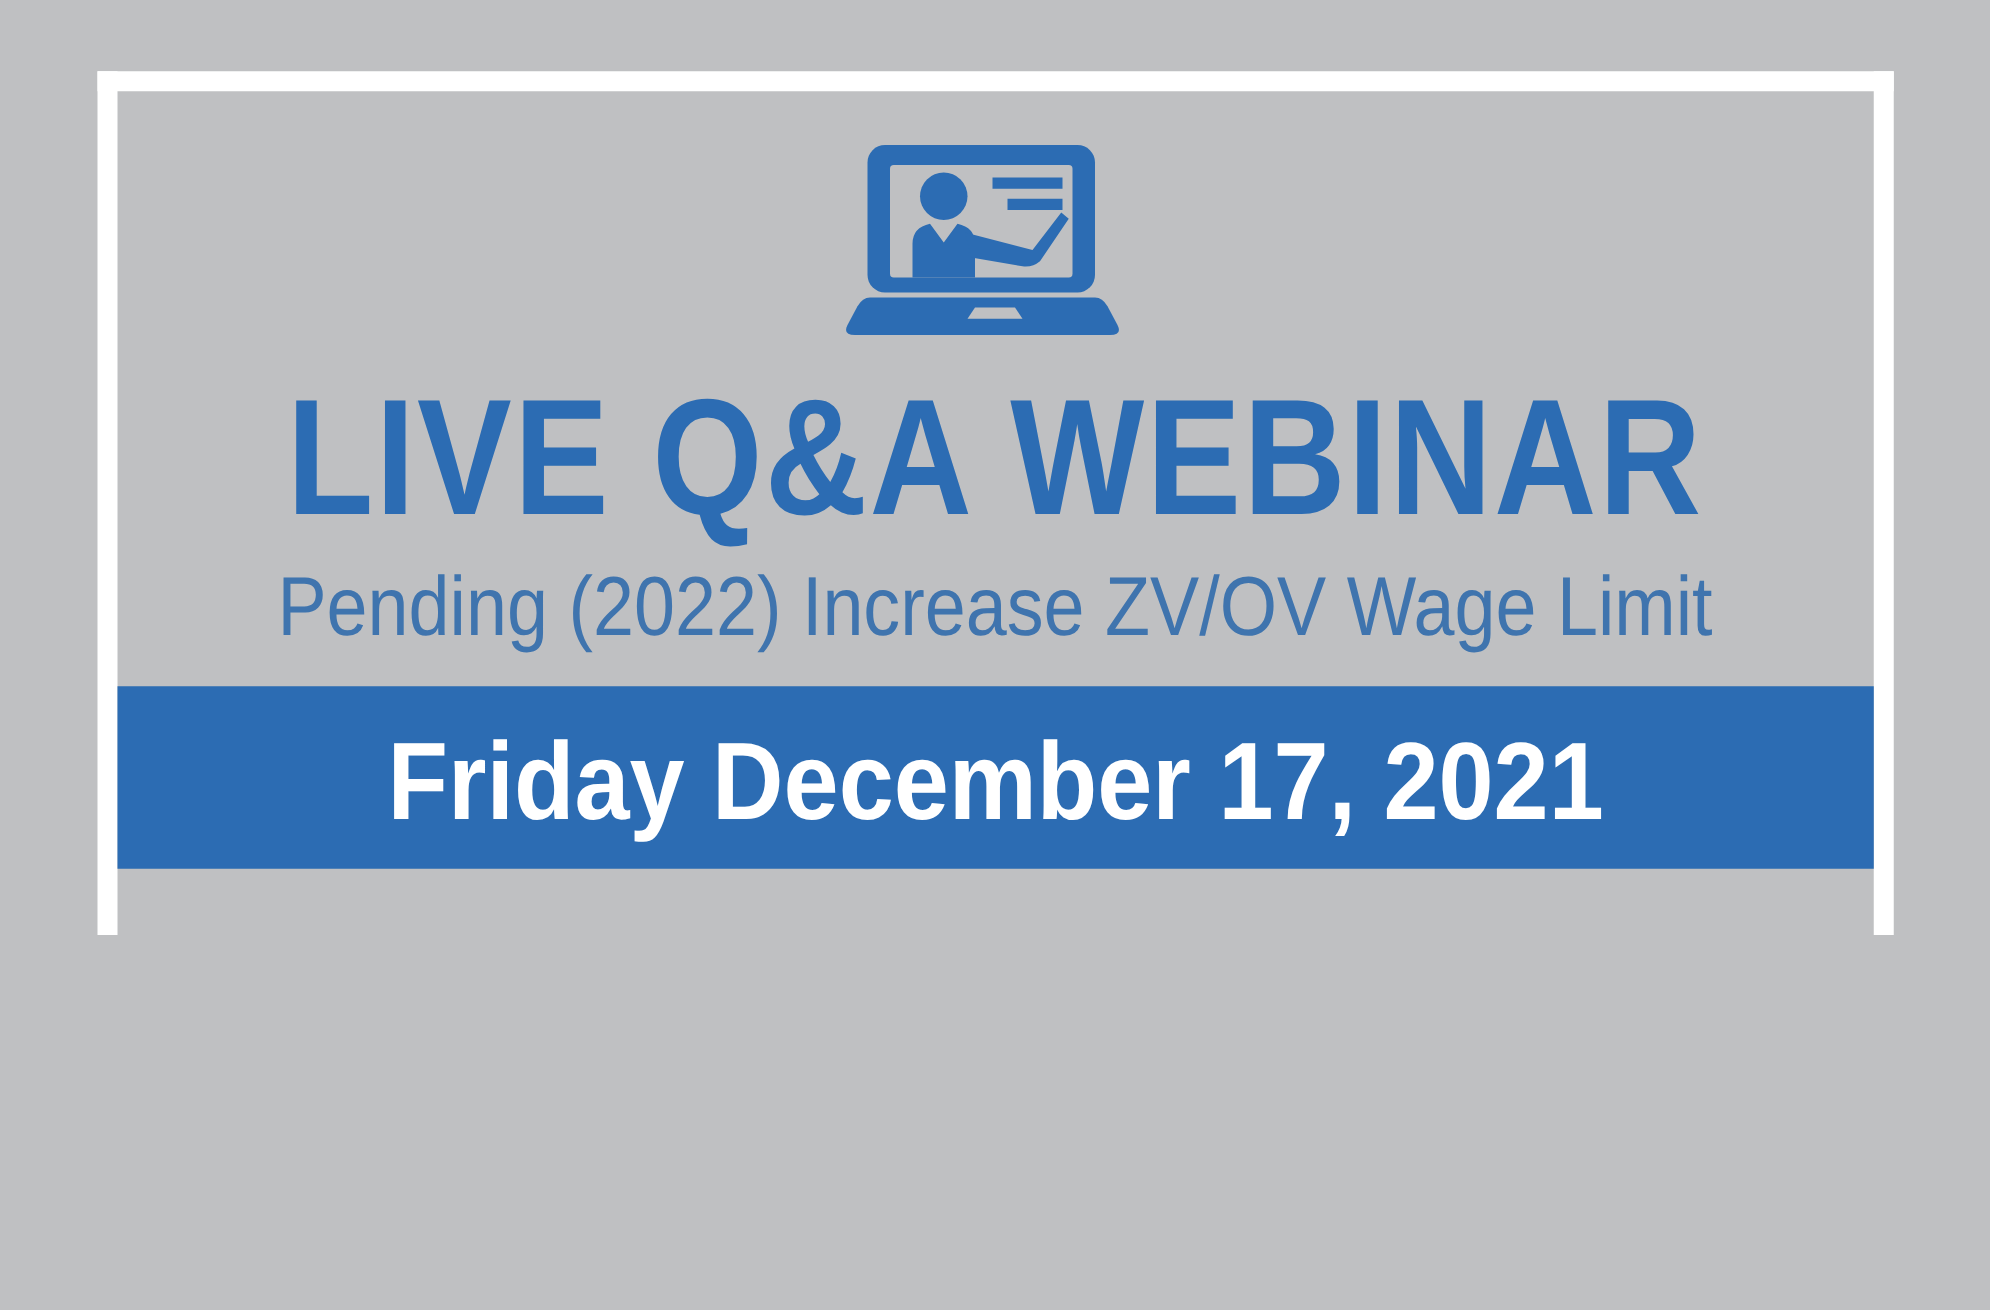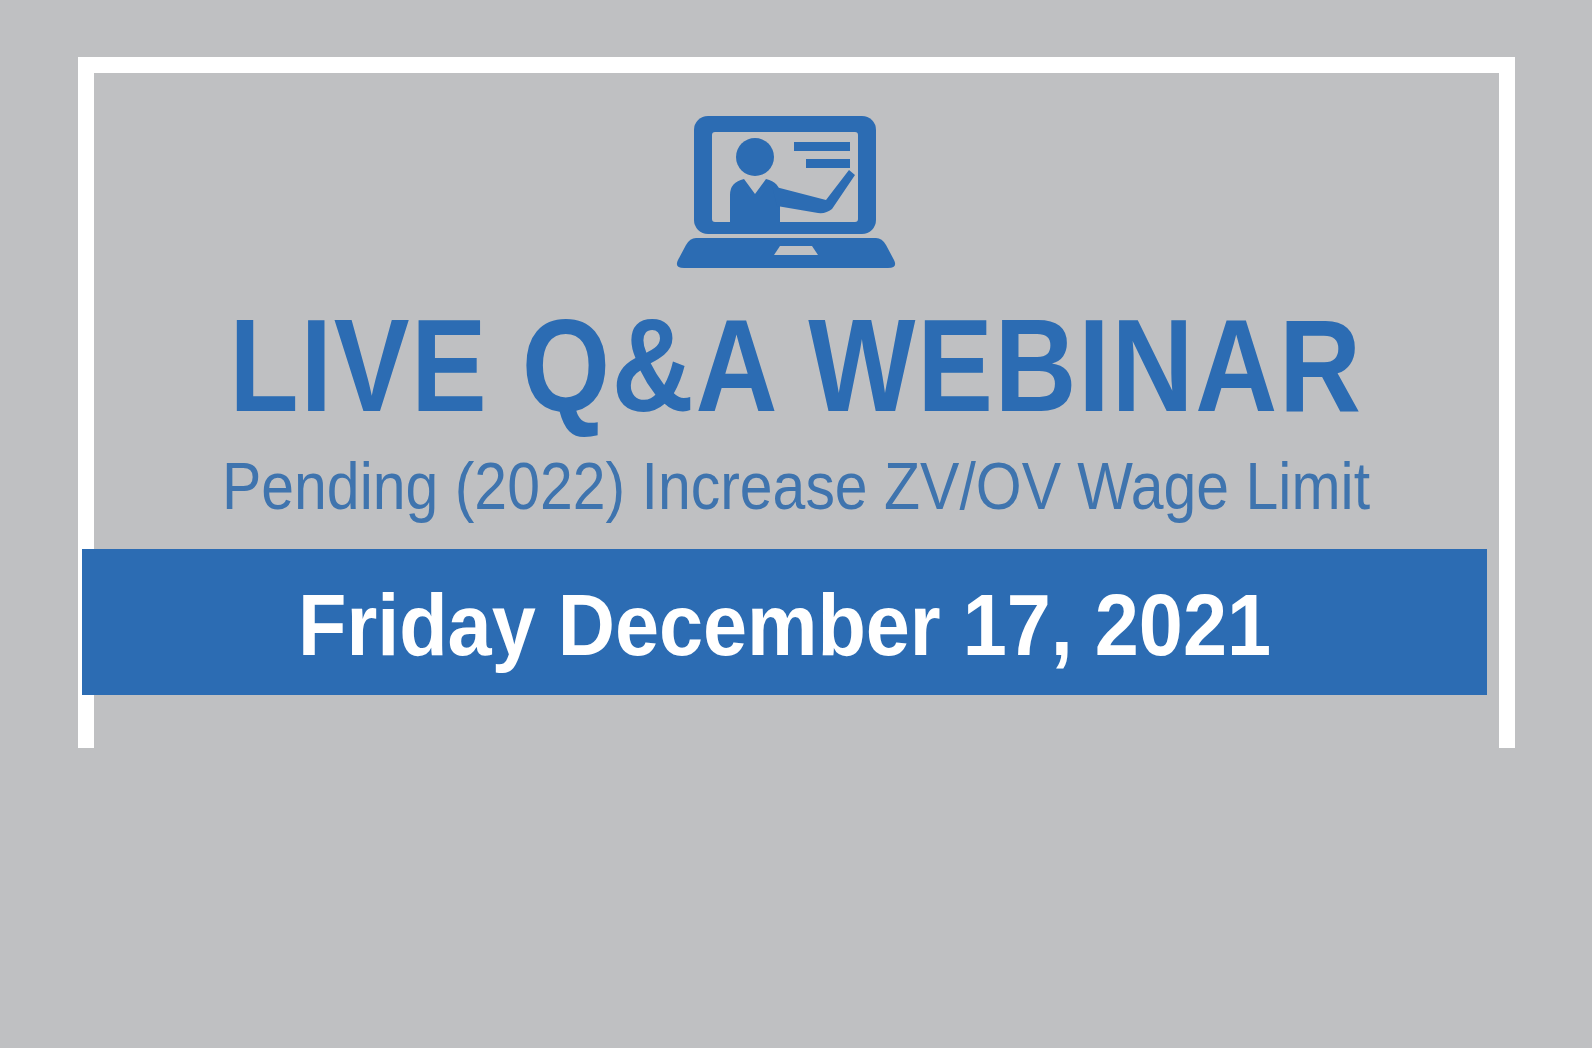--- a/index.html
+++ b/index.html
@@ -68,21 +68,21 @@
     font-size: 67px;
     line-height: 1.0;
     transform: scaleX(0.88);
     transform-origin: 50% 50%;
     white-space: nowrap;
   }
 
   
   .date-band {
     position: absolute;
-    left: 82px;
+    left: 94px;
     top: 549px;
     width: 1405px;
     height: 146px;
     background: #2c6cb3;
   }
   .date-text {
     position: absolute;
     left: 0;
     top: 32px;
     width: 1405px;

